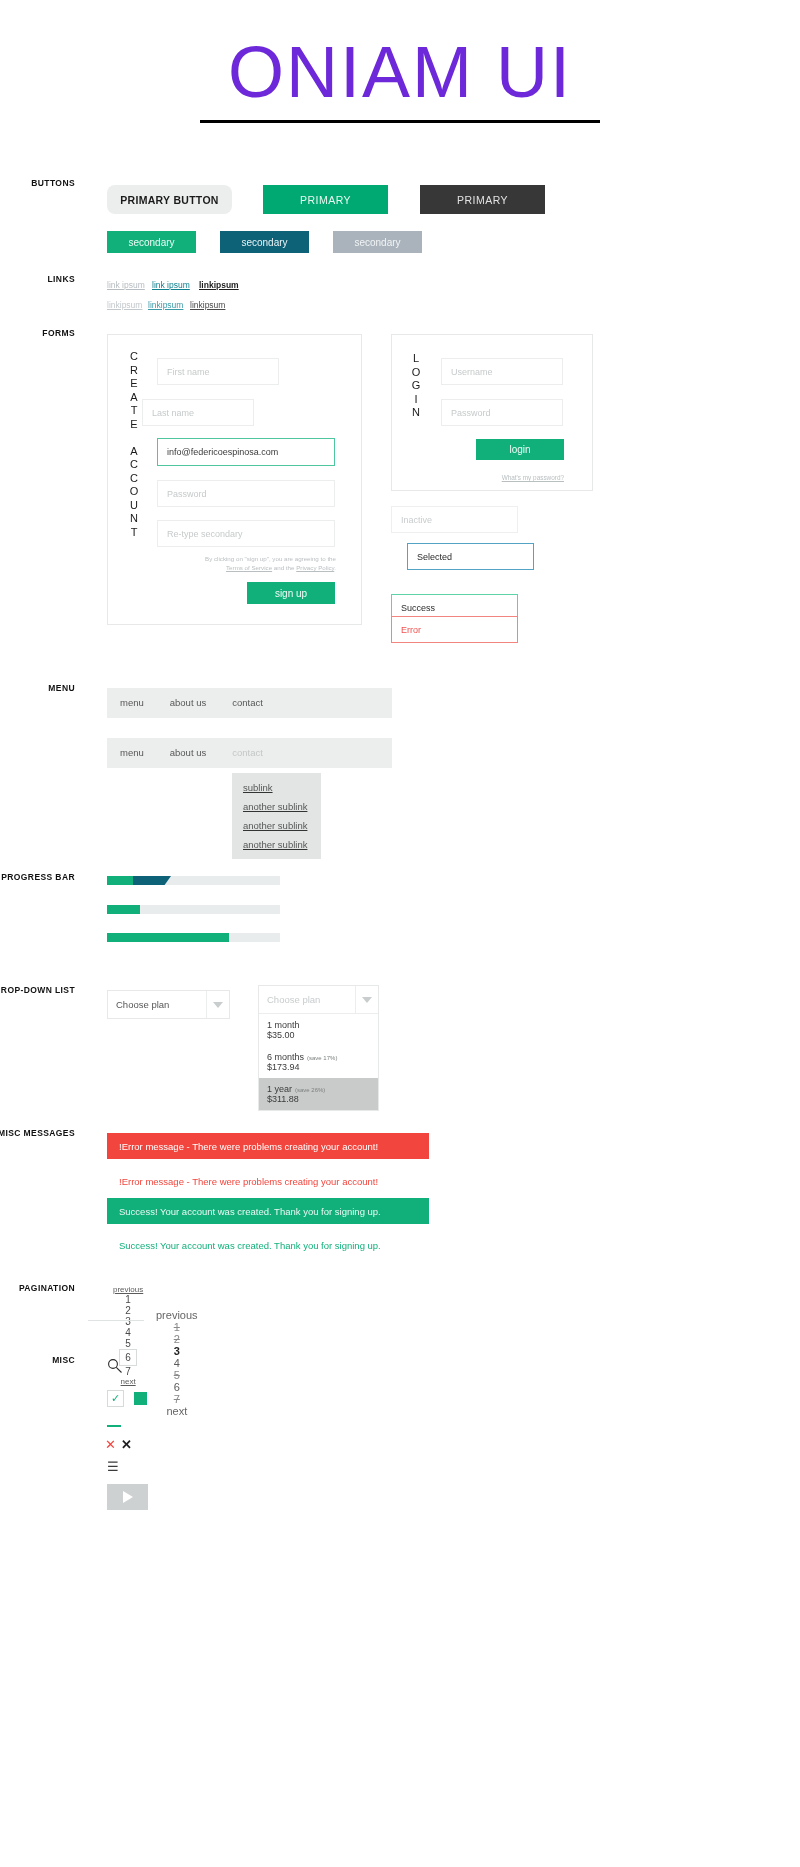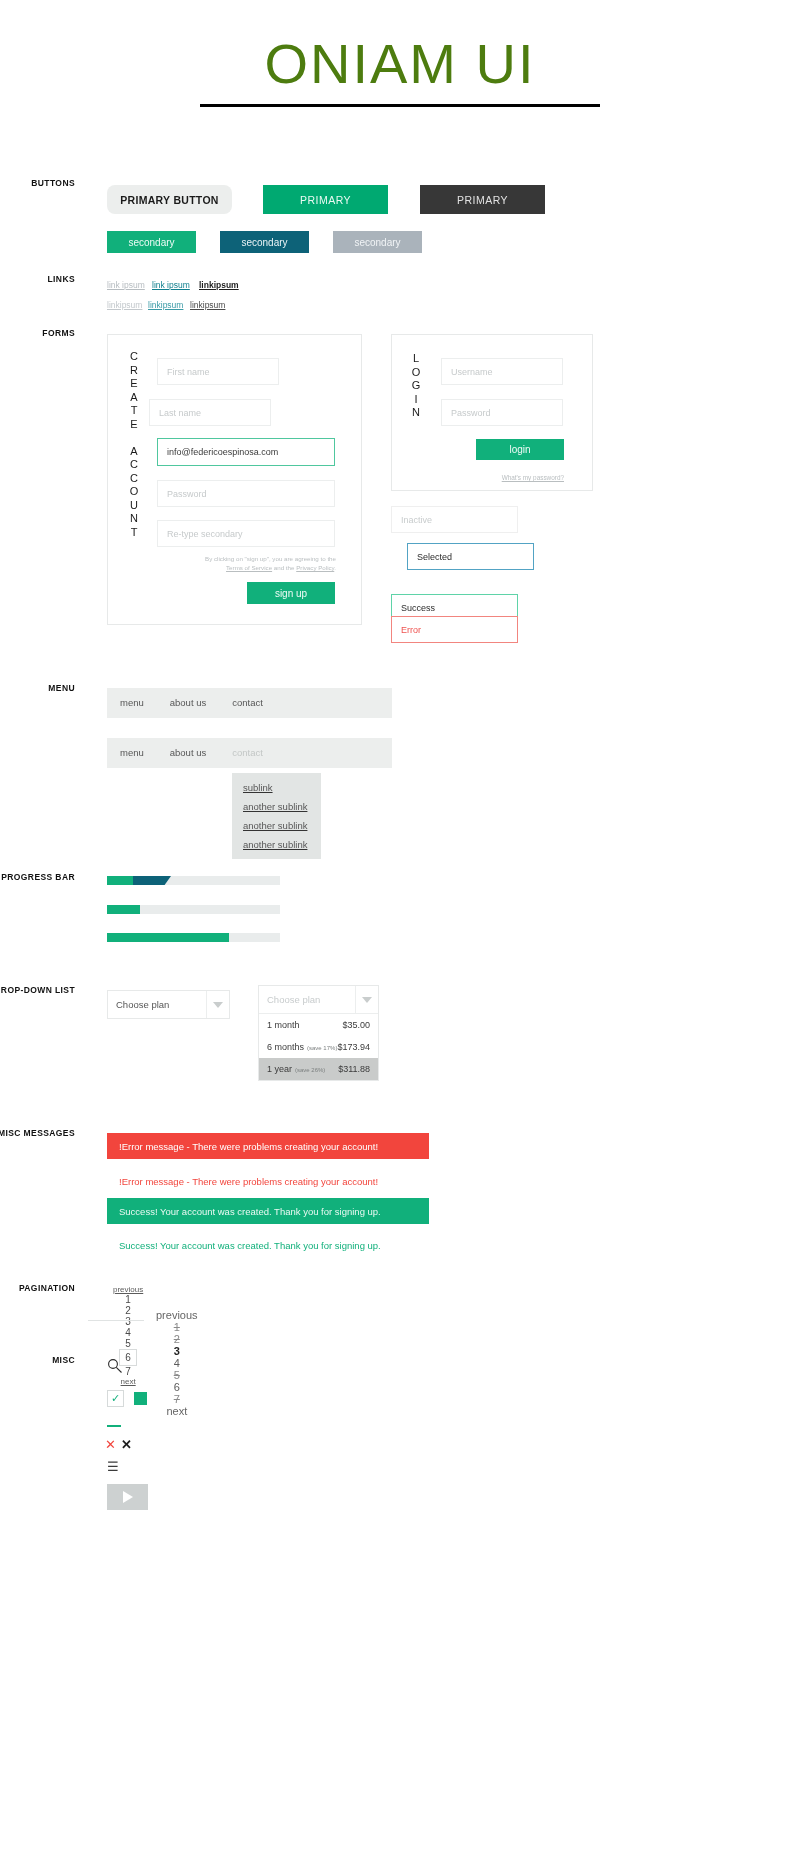--- a/index.html
+++ b/index.html
@@ -18,24 +18,24 @@
 
   
   .title-wrap {
     position: absolute;
     left: 0; top: 36px;
     width: 800px;
     text-align: center;
   }
   .title {
     font-family: "Liberation Sans", sans-serif;
-    font-size: 56px;
+    font-size: 72px;
     font-weight: 300;
     letter-spacing: 2px;
-    color: #4d7c0f;
+    color: #6d28d9;
     line-height: 1;
     margin: 0;
   }
   .title-rule {
     width: 400px;
     height: 3px;
     background: #000;
     margin: 12px auto 0 auto;
   }
 
@@ -160,21 +160,21 @@
     color: #c6cacb;
     padding: 0 9px;
     display: flex;
     align-items: center;
     font-family: "Liberation Sans", sans-serif;
     cursor: text;
   }
   .field.filled { border-color: #4fc79e; color: #3b3b3b; }
 
   .f-first { left: 157px; top: 358px; width: 122px; height: 27px; }
-  .f-last  { left: 149px; top: 399px; width: 122px; height: 27px; }
+  .f-last  { left: 142px; top: 399px; width: 112px; height: 27px; }
   .f-email { left: 157px; top: 438px; width: 178px; height: 28px; }
   .f-pass  { left: 157px; top: 480px; width: 178px; height: 27px; }
   .f-repass{ left: 157px; top: 520px; width: 178px; height: 27px; }
 
   .terms {
     position: absolute;
     left: 200px; top: 554px;
     width: 136px;
     font-size: 6.2px;
     line-height: 9px;
@@ -337,26 +337,27 @@
     display: flex;
     align-items: center;
     padding: 0 8px;
     font-size: 9.5px;
     color: #c8cccd;
     border-bottom: 1px solid #eceeee;
     cursor: pointer;
   }
   .dd-opt {
     display: flex;
-    align-items: flex-end;
+    align-items: flex-start;
     justify-content: space-between;
     padding: 6px 8px;
     font-size: 9px;
     color: #3b3b3b;
     cursor: pointer;
+    flex-direction: column;
   }
   .dd-opt.sel { background: #c9cbca; }
   .dd-save { font-size: 6px; color: #7b7f7f; margin-left: 3px; }
 
   
   .msg {
     position: absolute;
     box-sizing: border-box;
     left: 107px;
     width: 322px;

